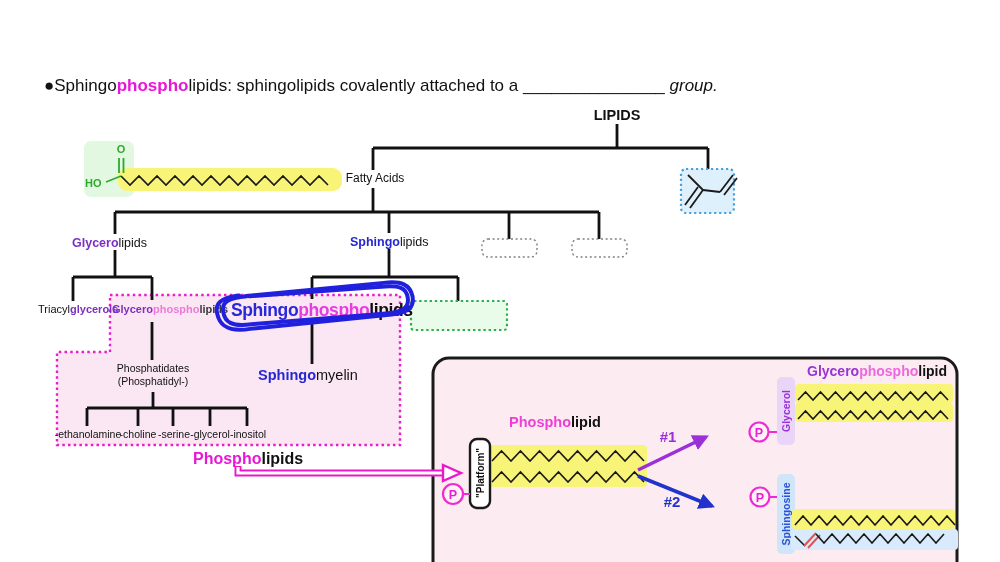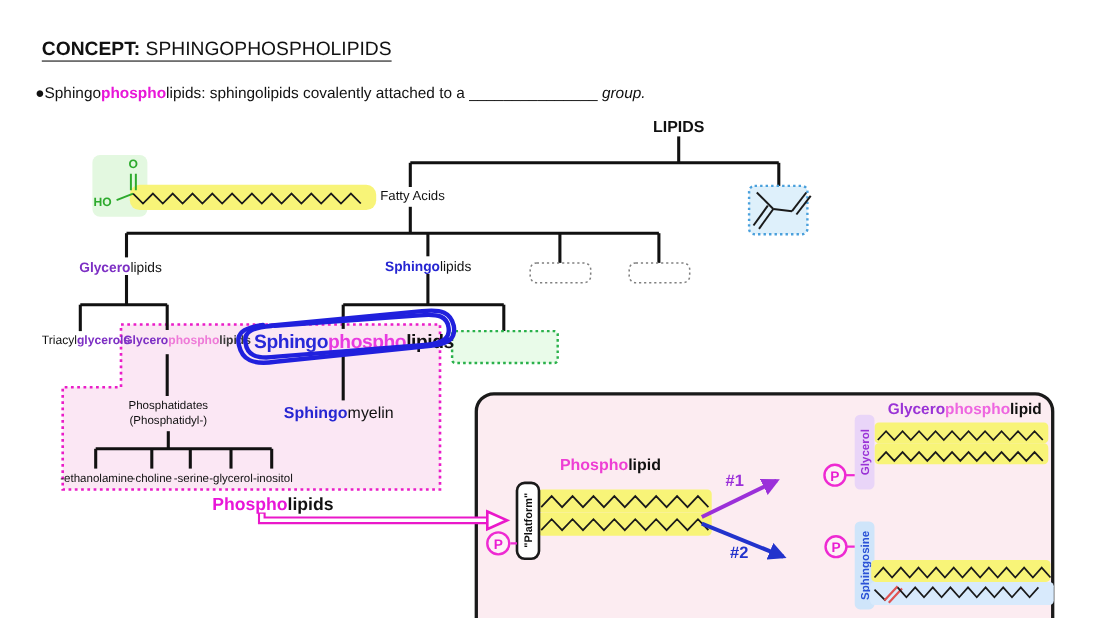--- a/index.html
+++ b/index.html
@@ -1,43 +1,39 @@
 <!DOCTYPE html>
 <html><head>
 <meta charset="utf-8">
 <style>
   html,body{margin:0;padding:0;background:#fff;}
   #canvas{position:relative;width:1000px;height:562px;background:#fff;overflow:hidden;
           font-family:"Liberation Sans",sans-serif;color:#111;}
   .hdr{position:absolute;left:38px;top:34px;font-size:17.5px;}
   .hdr .underlined{border-bottom:1.7px solid #111;padding-bottom:1px;}
   .hdr .lbl{font-weight:bold;}
-  .def{position:absolute;left:32px;top:76px;font-size:14px;white-space:nowrap;}
+  .def{position:absolute;left:44px;top:76px;font-size:17px;white-space:nowrap;}
   .def .phospho{color:#e816d8;font-weight:bold;}
   .def .grp{font-style:italic;}
   svg{position:absolute;left:0;top:0;}
   svg text{font-family:"Liberation Sans",sans-serif;}
   .b{font-weight:bold;}
   .blk{fill:#111;} .gry{fill:#3a3a3a;}
   .blue{fill:#2626d2;} .blue2{fill:#2828d8;}
   .pur{fill:#7d2fc4;} .pur2{fill:#9a33d6;}
   .mag{fill:#e816d8;} .mag2{fill:#e83be0;} .pnk{fill:#ee7ad8;} .pnk2{fill:#ee66e0;}
   .grn{fill:#2daa2d;}
   .tl{stroke:#111;stroke-width:2.8;fill:none;}
   .zz{stroke:#1a1a1a;stroke-width:1.6;fill:none;}
 </style>
 </head>
 <body>
 
 <div id="canvas">
 
-  <div class="hdr">
-    <span class="underlined"><span class="lbl">CONCEPT:</span>
-    <span>SPHINGOPHOSPHOLIPIDS</span></span>
-  </div>
 
   <div class="def"><span>●</span><span>Sphingo</span><span class="phospho">phospho</span><span>lipids: sphingolipids covalently attached to a </span><span>_______________</span><span class="grp"> group.</span></div>
 
   <svg width="1000" height="562" viewBox="0 0 1000 562">
     <defs>
       <marker id="ah1" viewBox="0 0 10 10" refX="8" refY="5" markerWidth="4.5" markerHeight="4.5" orient="auto-start-reverse">
         <path d="M0 0L10 5L0 10z" fill="#9b30d9"></path>
       </marker>
       <marker id="ah2" viewBox="0 0 10 10" refX="8" refY="5" markerWidth="4.5" markerHeight="4.5" orient="auto-start-reverse">
         <path d="M0 0L10 5L0 10z" fill="#2233cc"></path>

